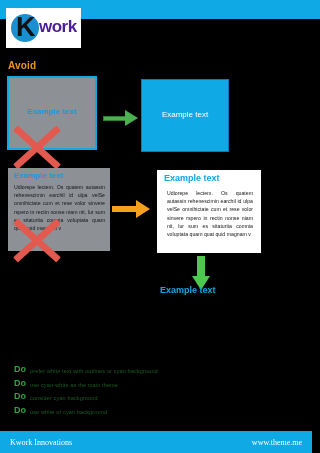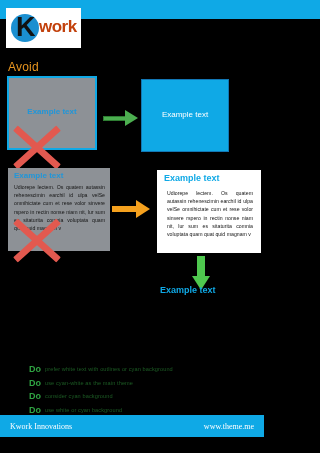--- a/index.html
+++ b/index.html
@@ -14,25 +14,25 @@
 
   
   .topbar{position:absolute;left:0;top:0;width:320px;height:19px;background:#0fa9e6;}
   .logo-card{position:absolute;left:6px;top:8px;width:75px;height:40px;background:#ffffff;
              display:flex;align-items:center;justify-content:flex-start;padding-left:3px;box-sizing:border-box;}
   .logo-wrap{position:relative;width:70px;height:34px;}
   .logo-circle{position:absolute;left:2px;top:3px;width:28px;height:28px;border-radius:50%;
                background:#1b8fd0;}
   .logo-k{position:absolute;left:7px;top:1px;font-size:27px;font-weight:bold;color:#111;
           font-family:"Liberation Sans",sans-serif;line-height:30px;}
-  .logo-word{position:absolute;left:30px;top:6px;font-size:17px;font-weight:bold;color:#c2410c;
+  .logo-word{position:absolute;left:30px;top:6px;font-size:17px;font-weight:bold;color:#4c1d95;
              letter-spacing:-.5px;line-height:20px;}
 
   
-  .avoid{position:absolute;left:8px;top:60px;font-size:12px;font-weight:normal;color:#e8951f;letter-spacing:.2px;}
+  .avoid{position:absolute;left:8px;top:60px;font-size:10px;font-weight:bold;color:#e8951f;letter-spacing:.2px;}
 
   
   .box-gray1{position:absolute;left:7px;top:76px;width:90px;height:74px;background:#8d9196;
              border:2px solid #0fa9e6;box-sizing:border-box;}
   .box-gray1 .label{position:absolute;left:0;right:0;top:29px;text-align:center;
              font-size:8px;font-weight:bold;color:#2196d8;}
   .box-cyan1{position:absolute;left:141px;top:79px;width:88px;height:73px;background:#0fa9e6;
              border:1px solid #1277b5;box-sizing:border-box;}
   .box-cyan1 .label{position:absolute;left:0;right:0;top:30px;text-align:center;
              font-size:8px;color:#ffffff;}
@@ -69,26 +69,26 @@
 
   .box-white2{position:absolute;left:157px;top:170px;width:104px;height:83px;background:#ffffff;}
   .box-white2 .hd{position:absolute;left:7px;top:3px;font-size:9px;font-weight:bold;color:#0fa9e6;}
   .box-white2 .bd{position:absolute;left:10px;right:8px;top:19px;font-size:5.2px;line-height:8.2px;
                   color:#161616;text-align:justify;}
 
   .cyan-caption{position:absolute;left:160px;top:285px;font-size:9px;font-weight:bold;color:#0fa9e6;}
 
   
   .do-list{position:absolute;left:14px;top:364px;width:290px;}
-  .do-row{display:flex;align-items:center;margin-bottom:3.5px;margin-left:15px;}
+  .do-row{display:flex;align-items:flex-end;margin-bottom:3.5px;}
   .do-word{font-size:9px;font-weight:bold;color:#2fa342;margin-right:4px;}
   .do-text{font-size:5.6px;color:#1c5c24;letter-spacing:.1px;}
 
   
-  .footer{position:absolute;left:0;bottom:16px;width:264px;height:22px;background:#0fa9e6;
+  .footer{position:absolute;left:0;bottom:0;width:312px;height:22px;background:#0fa9e6;
           display:flex;align-items:center;justify-content:space-between;
           padding:0 10px;box-sizing:border-box;}
   .footer span{font-size:8px;color:#ffffff;font-family:"Liberation Serif",serif;}
 </style>
 </head>
 <body>
 
 <div class="page">
 
   <div class="topbar"></div>

